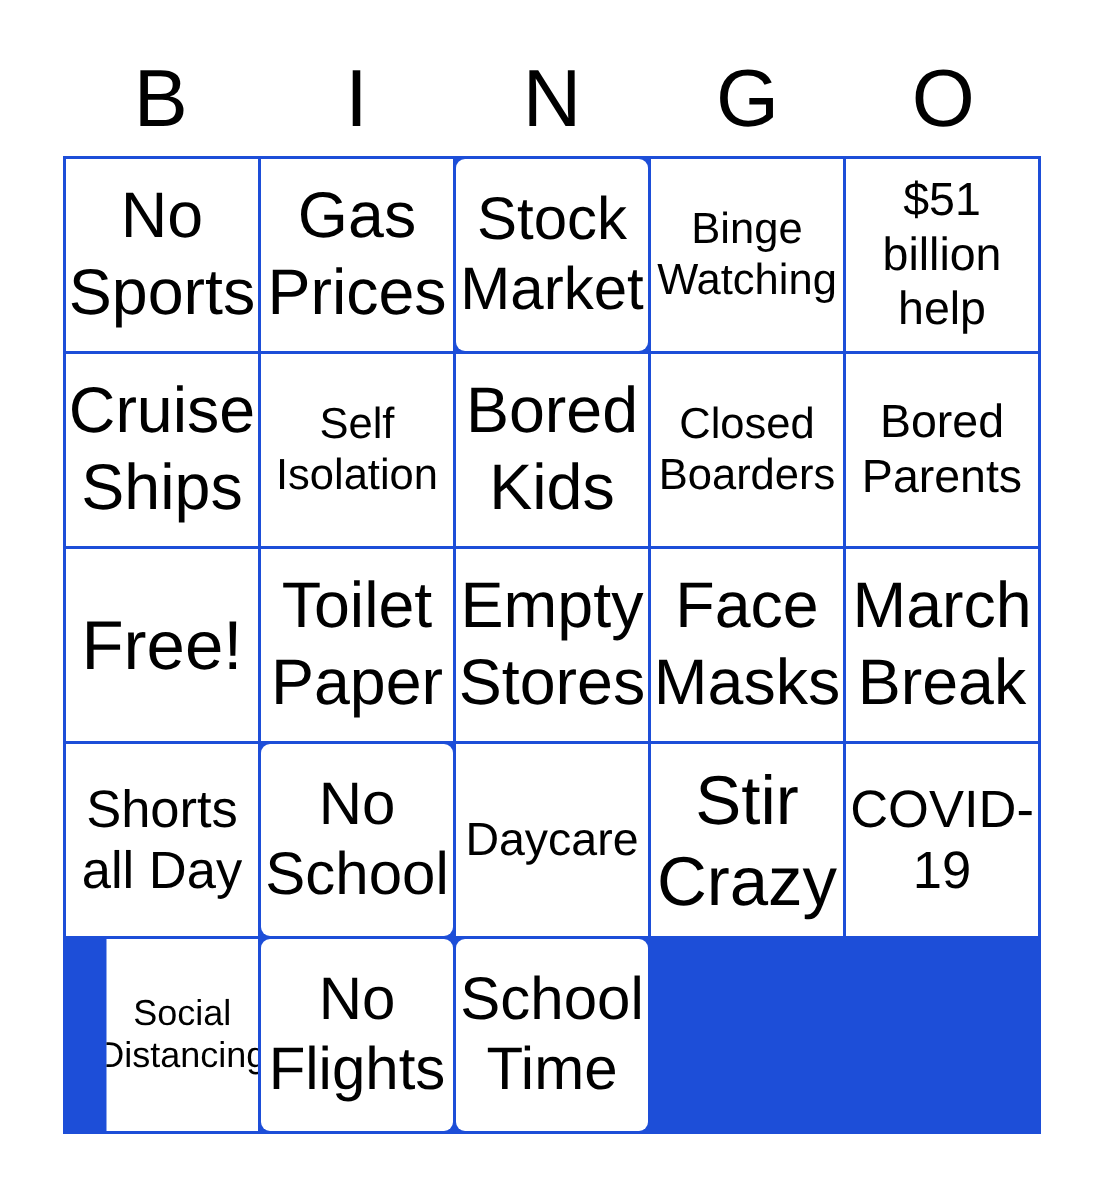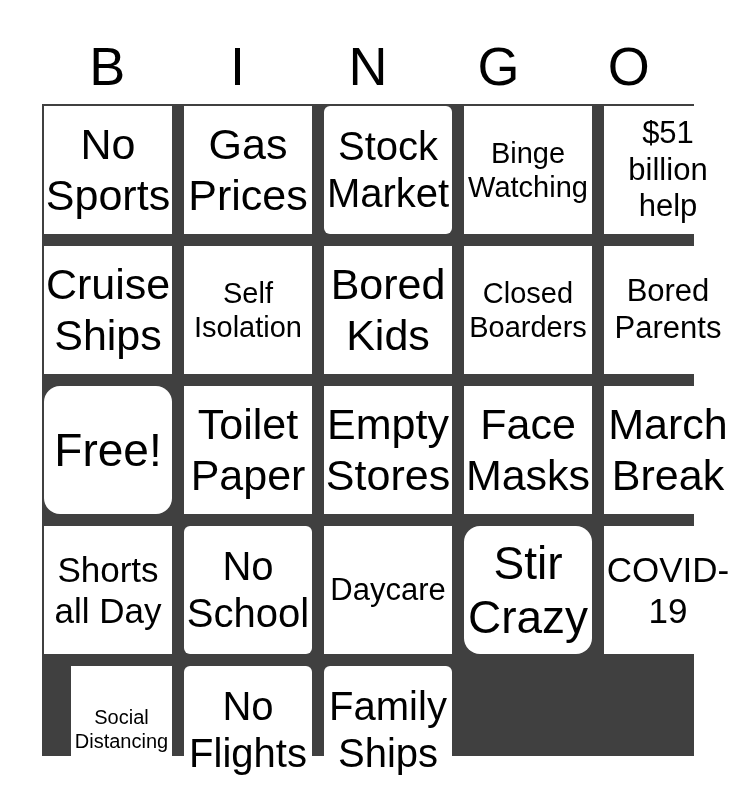--- a/index.html
+++ b/index.html
@@ -30,42 +30,42 @@
     padding-bottom: 11px;
     letter-spacing: 0;
   }
   .bingo-grid {
     width: 652px;
     height: 652px;
     box-sizing: border-box;
     display: grid;
     grid-template-columns: repeat(5, 128px);
     grid-auto-rows: 128px;
-    gap: 12px;
+    gap: 2px;
     padding: 2px;
-    background: #404040;
+    background: #1d4ed8;
   }
   .cell {
     background: #ffffff;
     display: flex;
     align-items: center;
     justify-content: center;
     text-align: center;
     line-height: 1.18;
     padding: 0 2px;
     box-sizing: border-box;
     overflow: hidden;
   }
-  .cell[data-size="xs"]  { font-size: 20px; margin-left: 27px; }
+  .cell[data-size="xs"]  { font-size: 24px; margin-left: 27px; }
   .cell[data-size="sm"]  { font-size: 29px; }
   .cell[data-size="md"]  { font-size: 31px; }
   .cell[data-size="ml"]  { font-size: 35px; }
   .cell[data-size="lg"]  { font-size: 40px; border-radius: 6px; }
   .cell[data-size="xl"]  { font-size: 43px; }
-  .cell[data-size="xxl"] { font-size: 46px; border-radius: 16px; }
+  .cell[data-size="xxl"] { font-size: 46px; }
 </style>
 </head>
 <body>
 
 <div class="card">
 
   <div class="bingo-header">
     <div class="bingo-letter">B</div>
     <div class="bingo-letter">I</div>
     <div class="bingo-letter">N</div>
@@ -94,16 +94,16 @@
     <div class="cell" data-size="xl">Face Masks</div>
     <div class="cell" data-size="xl">March Break</div>
     <div class="cell" data-size="ml">Shorts all Day</div>
     <div class="cell" data-size="lg">No School</div>
     <div class="cell" data-size="md">Daycare</div>
 
     <div class="cell" data-size="xxl">Stir Crazy</div>
     <div class="cell" data-size="ml">COVID-19</div>
     <div class="cell" data-size="xs">Social Distancing</div>
     <div class="cell" data-size="lg">No Flights</div>
-    <div class="cell" data-size="lg">Family Ships</div>
+    <div class="cell" data-size="lg">School Time</div>
 
   </div>
 </div>
 
 </body></html>

